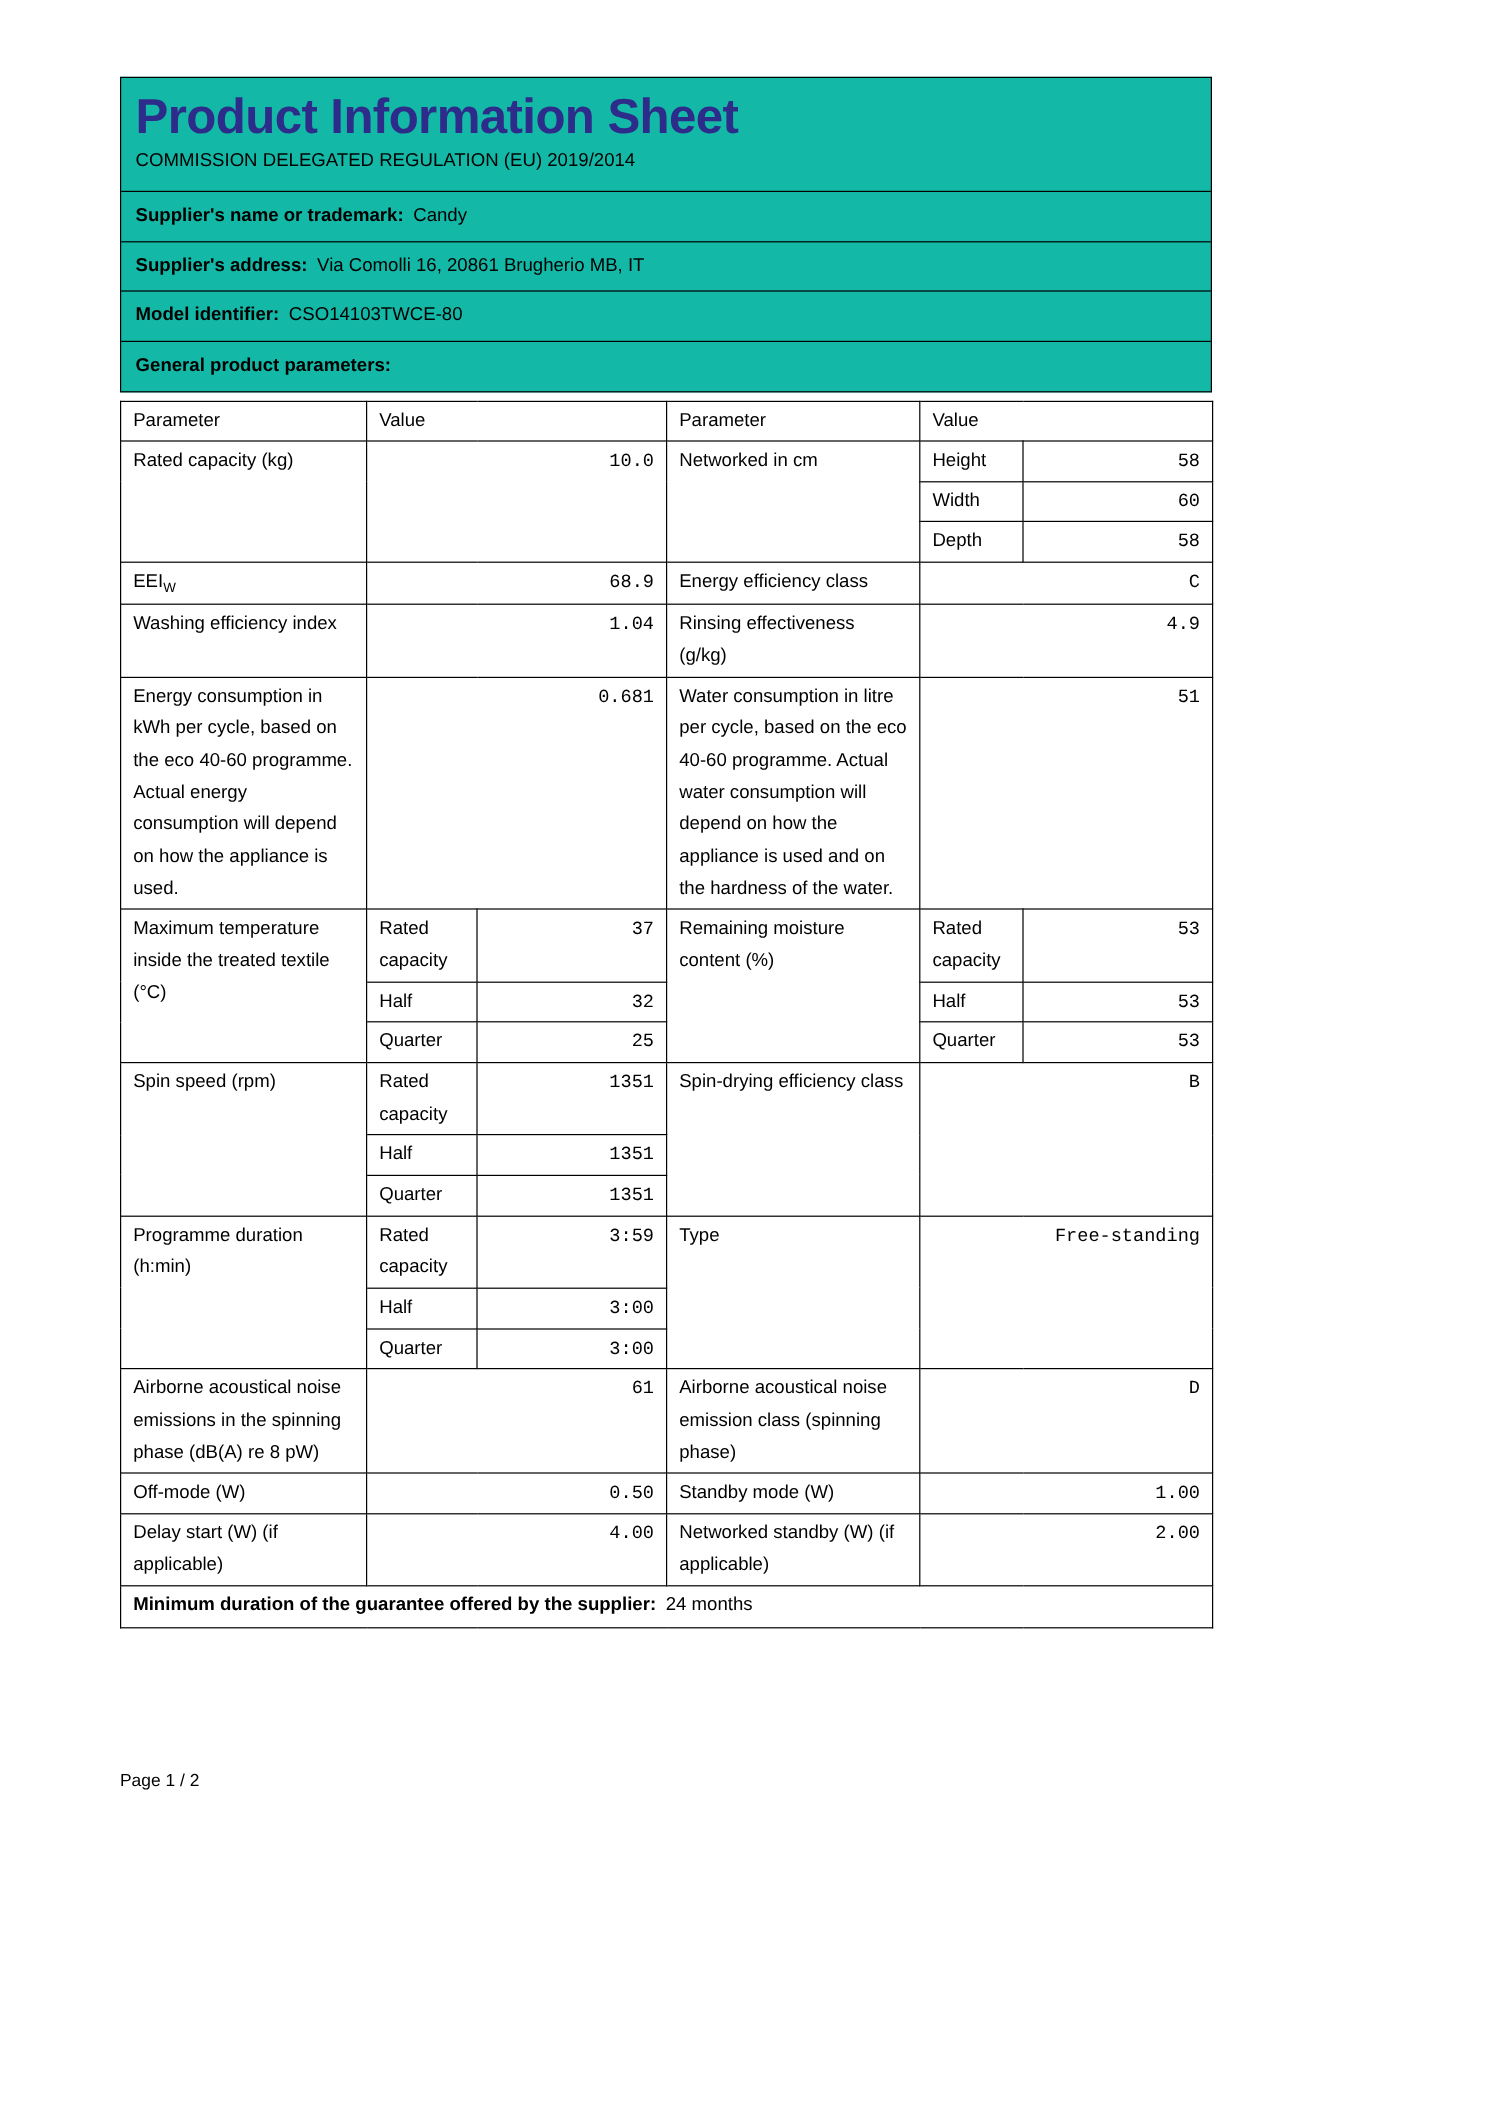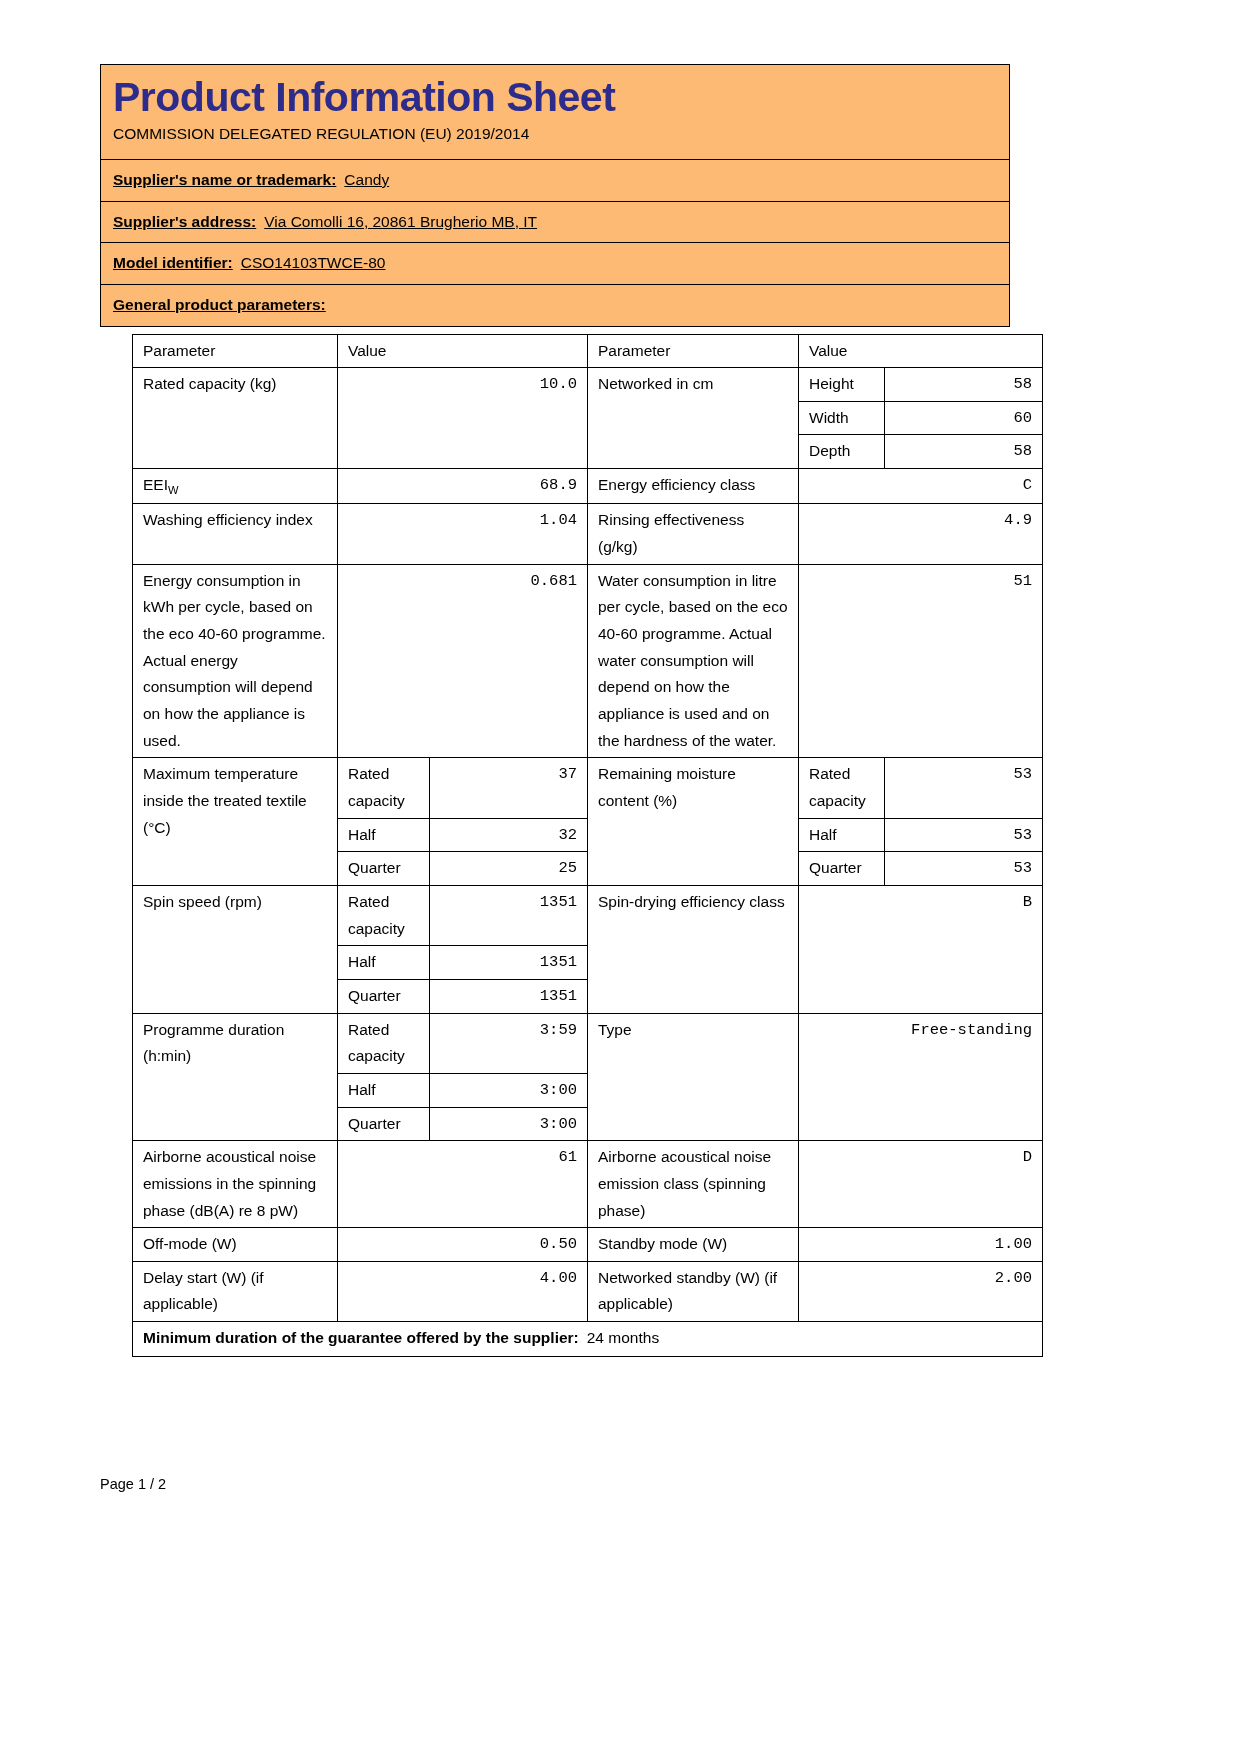--- a/index.html
+++ b/index.html
@@ -6,39 +6,38 @@
   html, body { background: #ffffff; }
   body {
     width: 1241px; height: 1754px;
     position: relative;
     font-family: "Liberation Sans", sans-serif;
     color: #000;
   }
   .sheet { position: absolute; left: 100px; top: 64px; width: 910px; }
 
   
-  .head-box { border: 1.5px solid #000; background: #fdba74; }
+  .head-box { border: 1.5px solid #000; background: #14b8a6; }
   .title-block { padding: 10px 12px 12px 12px; border-bottom: 1.5px solid #000; }
   h1.doc-title {
     font-size: 41px; line-height: 1.1; font-weight: 700;
     letter-spacing: -0.5px;
     font-family: "Liberation Sans", sans-serif;
   }
   .regulation { margin-top: 2px; font-size: 15.5px; line-height: 1.6; }
-  .head-row { padding: 7px 12px; border-bottom: 1.5px solid #000; font-size: 15.5px; line-height: 1.72; text-decoration: underline; }
+  .head-row { padding: 7px 12px; border-bottom: 1.5px solid #000; font-size: 15.5px; line-height: 1.72; }
   .head-row:last-child { border-bottom: none; }
   .lbl { font-weight: 700; }
   .val-inline { margin-left: 8px; font-weight: 400; }
 
   
   table.params {
     border-collapse: collapse; table-layout: fixed;
     width: 910px; margin-top: 7px;
     font-size: 15.5px;
-    margin-left: 32px;
   }
   table.params td {
     border: 1.5px solid #000;
     padding: 3px 10px;
     vertical-align: top;
     line-height: 1.72;
     overflow: hidden;
   }
   td.num { text-align: right; font-family: Liberation Mono, monospace; }
   tr.h31 { height: 31px; }

